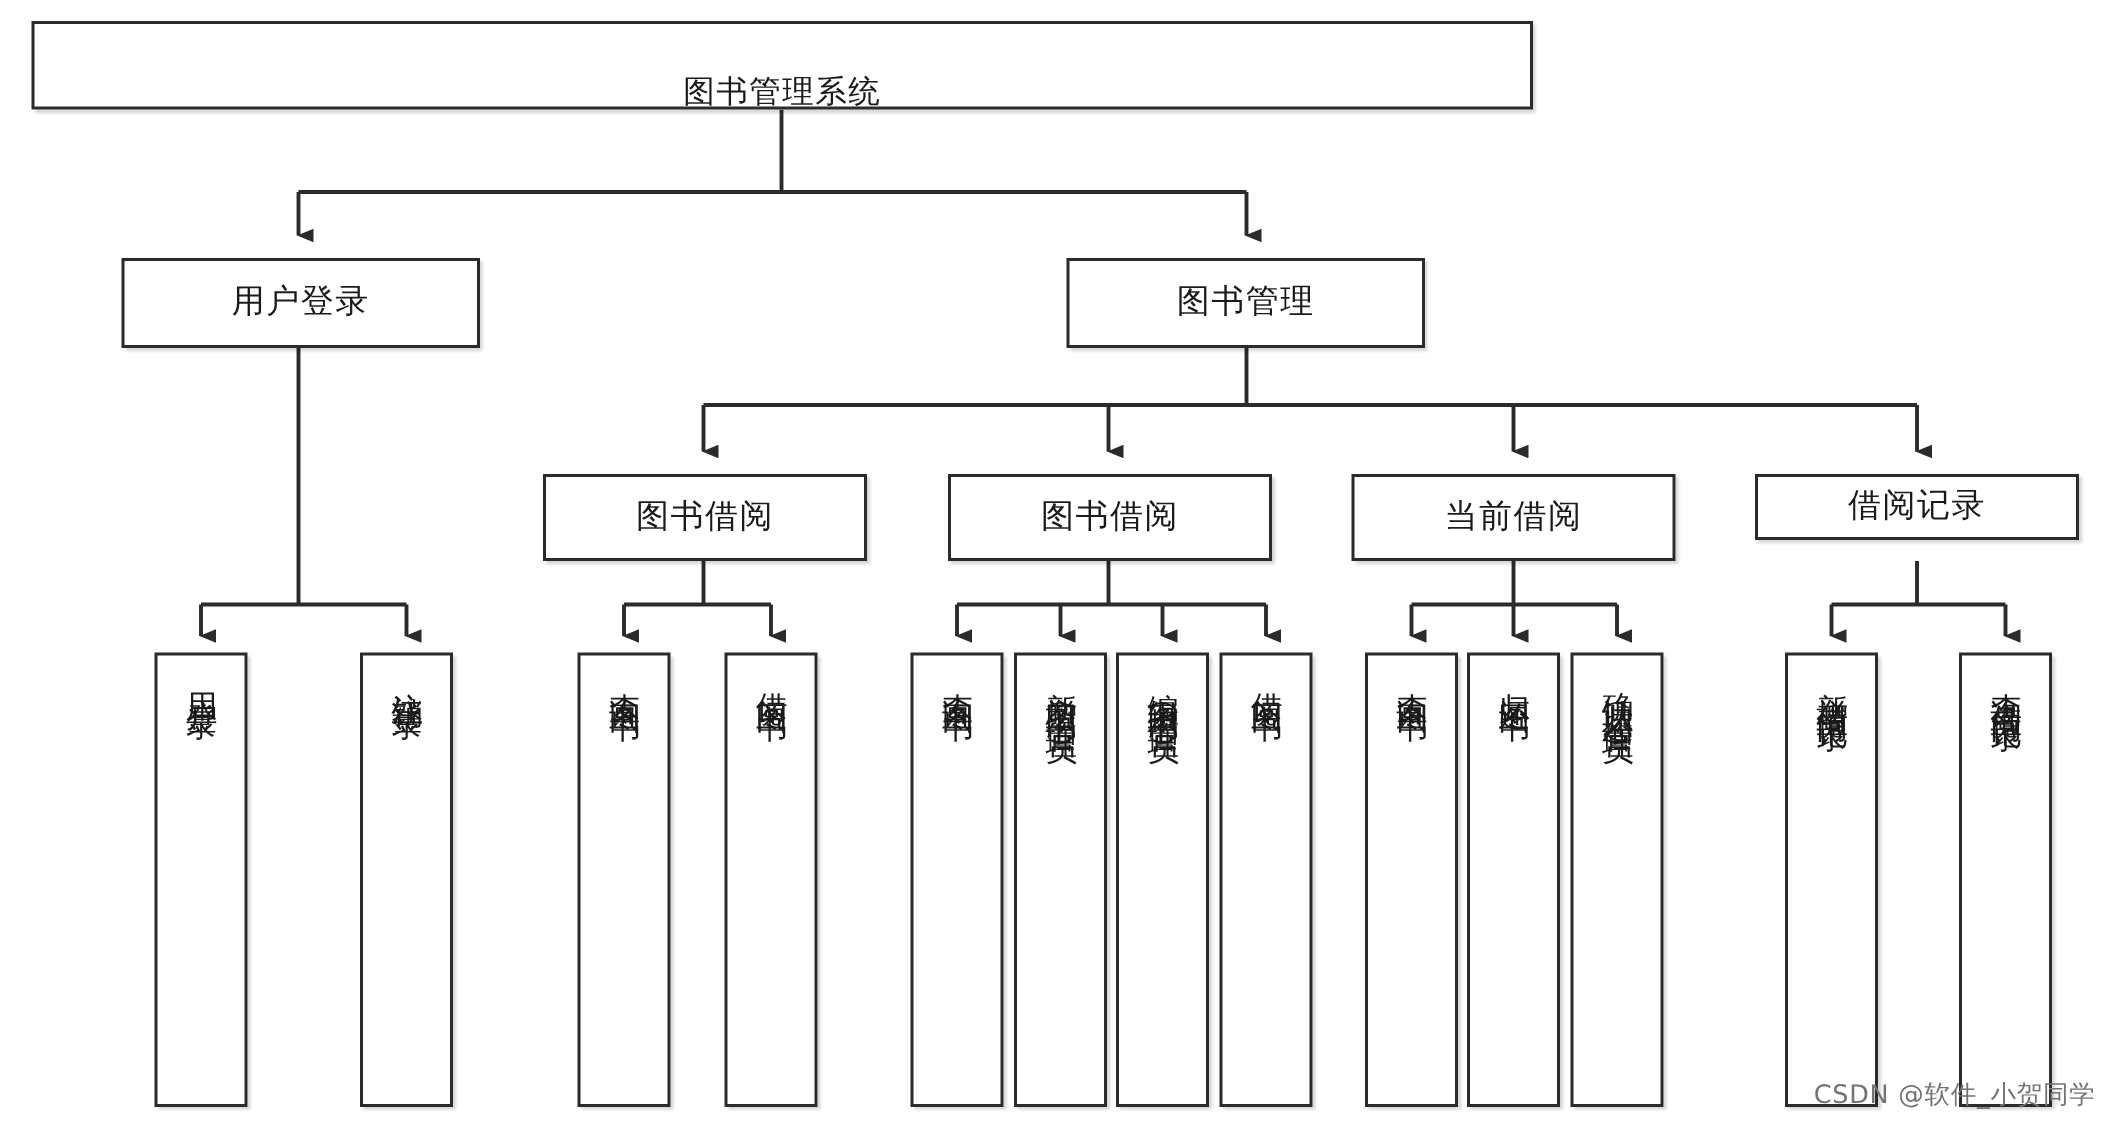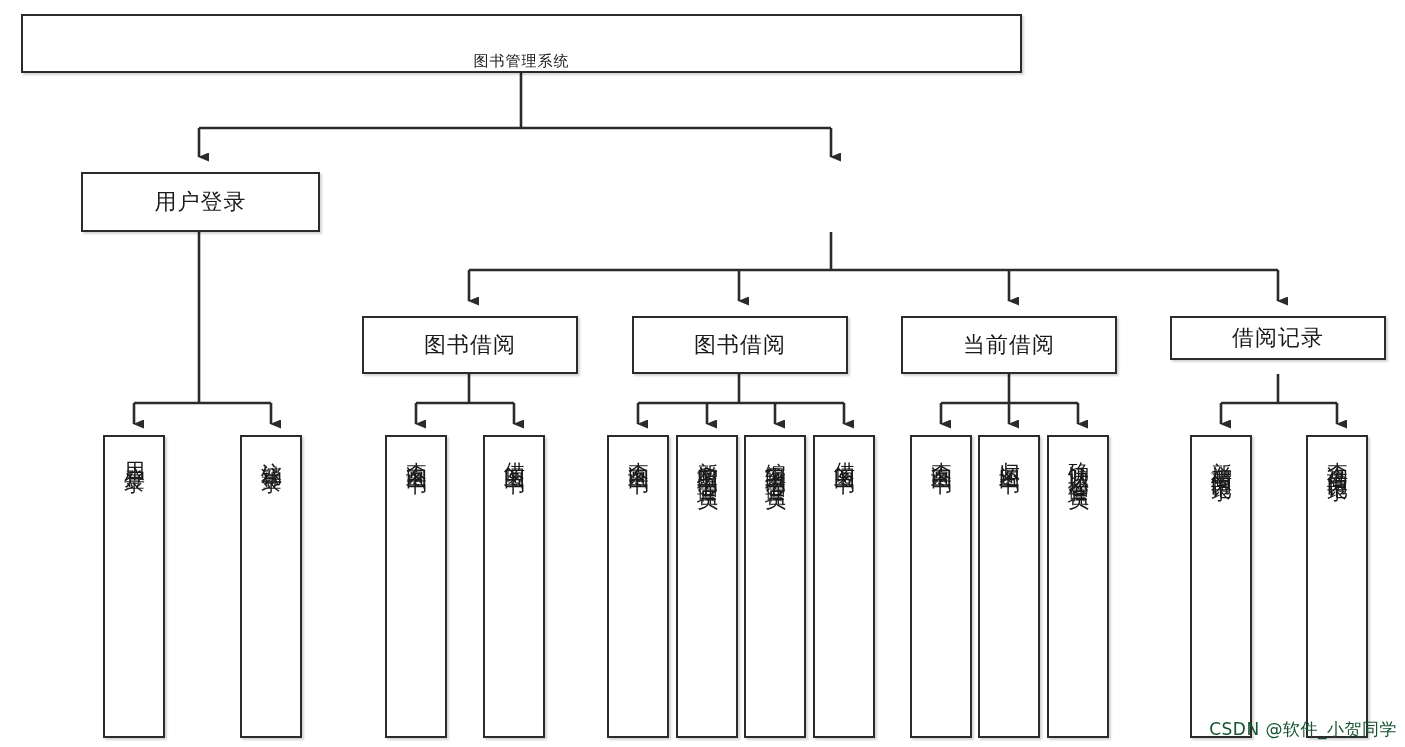--- a/index.html
+++ b/index.html
@@ -41,42 +41,42 @@
     color: #1a1a1a;
     letter-spacing: 1px;
     line-height: 1.25;
     white-space: nowrap;
   }
   
   .node.horizontal .node-label {
     font-size: 22px;
   }
   .node.root .node-label {
-    font-size: 15px;
+    font-size: 21px;
     margin-top: 35px;
   }
   
   .node.leaf {
     align-items: flex-start;
     padding-top: 8px;
   }
   .node.leaf .node-label {
     writing-mode: vertical-rl;
     text-orientation: upright;
     font-size: 21px;
     letter-spacing: 4px;
     line-height: 1;
     white-space: nowrap;
   }
   #watermark {
     position: absolute;
     right: 8px;
     bottom: 6px;
     font-size: 17px;
-    color: #14532d;
+    color: #737373;
     letter-spacing: 0.5px;
     z-index: 3;
     white-space: nowrap;
   }
 </style>
 </head>
 <body>
 
 <div id="diagram-root">
 
@@ -131,20 +131,23 @@
     </g>
   </svg>
 
   <div class="node root horizontal" style="left:21px; top:14px; width:1001px; height:59px;">
     <span class="node-label">图书管理系统</span>
   </div>
 
   <div class="node horizontal" style="left:81px; top:172px; width:239px; height:60px;">
     <span class="node-label">用户登录</span>
   </div>
+  <div class="node horizontal" style="left:711px; top:172px; width:239px; height:60px;">
+    <span class="node-label">图书管理</span>
+  </div>
 
   <div class="node horizontal" style="left:362px; top:316px; width:216px; height:58px;">
     <span class="node-label">图书借阅</span>
   </div>
   <div class="node horizontal" style="left:632px; top:316px; width:216px; height:58px;">
     <span class="node-label">图书借阅</span>
   </div>
   <div class="node horizontal" style="left:901px; top:316px; width:216px; height:58px;">
     <span class="node-label">当前借阅</span>
   </div>

